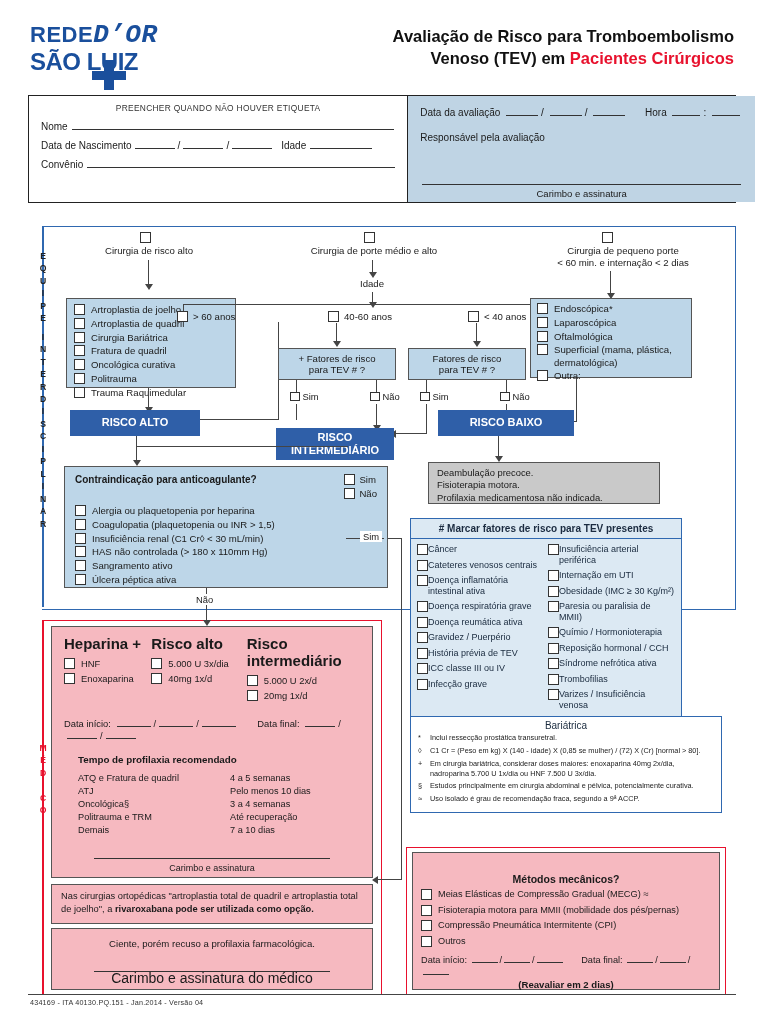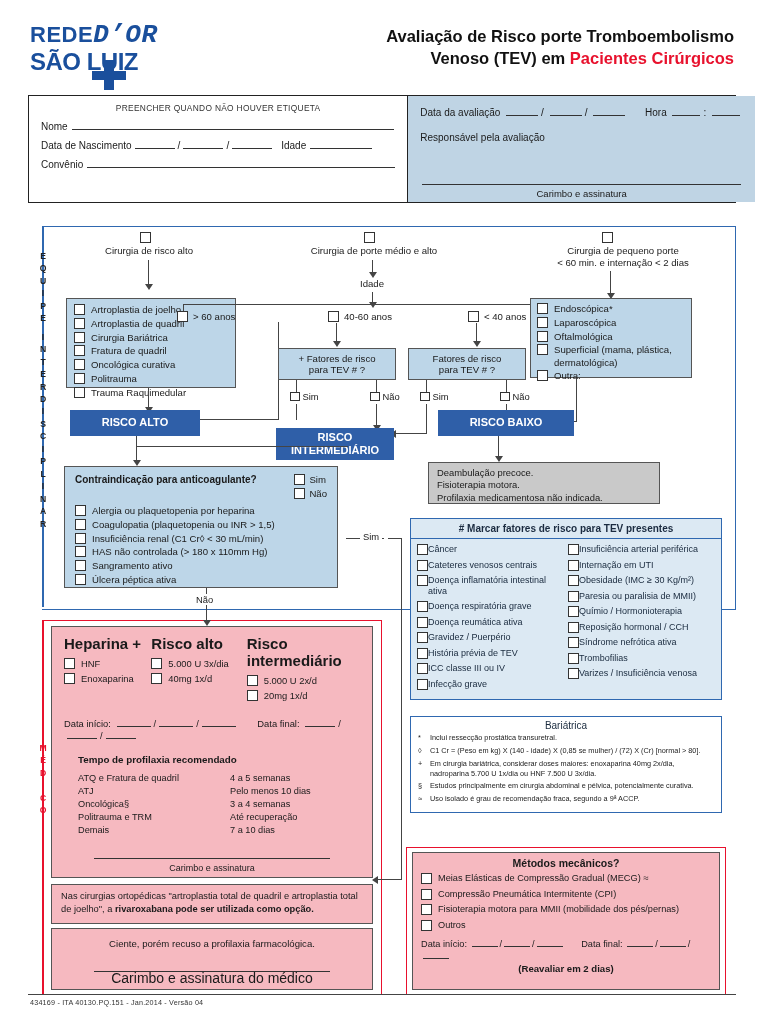--- a/index.html
+++ b/index.html
@@ -70,37 +70,37 @@
   .opt span.t { display:block; }
 
   .arrow-v { position: absolute; width: 1.4px; background: #444; }
   .arrow-h { position: absolute; height: 1.4px; background: #444; }
   .arrow-head-d { position: absolute; width: 0; height: 0; border-left: 4px solid transparent;
                   border-right: 4px solid transparent; border-top: 6px solid #444; }
   .arrow-head-l { position: absolute; width: 0; height: 0; border-top: 4px solid transparent;
                   border-bottom: 4px solid transparent; border-right: 6px solid #444; }
 
   
-  .rf-panel { position: absolute; left: 382px; top: 296px; width: 312px; border: 1.3px solid #2f68b0;
+  .rf-panel { position: absolute; left: 382px; top: 296px; width: 272px; border: 1.3px solid #2f68b0;
               background: #dce9f3; }
   .rf-head { text-align:center; font-size: 10px; font-weight: bold; padding: 4px 0 4px; color:#1b2b40;
              border-bottom: 1.3px solid #2f68b0; }
   .rf-cols { display: flex; padding: 5px 6px 5px 6px; gap: 4px; }
   .rf-col { flex: 1; }
   .rf-item { display:flex; align-items:flex-start; font-size: 9px; line-height: 1.2; margin-bottom: 4.5px; color:#18293d; }
 
   .obs-panel { position: absolute; left: 382px; top: 494px; width: 312px; border: 1.3px solid #2f68b0;
                background: #fff; padding: 3px 7px 5px 7px; }
   .obs-title { text-align: center; font-size: 10px; margin-bottom: 2px; color:#18293d; }
   .obs-item { display: flex; gap: 4px; font-size: 7.3px; line-height: 1.35; margin-bottom: 3px; color:#222; }
   .obs-mark { flex: none; width: 8px; text-align: left; }
 
   .mech-outer { position: absolute; left: 378px; top: 625px; width: 320px; height: 148px; border: 1.4px solid #e8112d; }
   .mech-panel { position: absolute; left: 5px; top: 4px; width: 308px; height: 138px;
-                background: #f6b9c0; border: 1.3px solid #555; padding: 4px 8px; }
+                background: #f6b9c0; border: 1.3px solid #555; padding: 20px 8px; }
   .mech-title { text-align:center; font-size: 10.5px; font-weight: bold; margin-bottom: 4px; }
   .mech-item { display:flex; gap:6px; align-items:flex-start; font-size: 9.2px; line-height:1.25; margin-bottom: 4px; }
   .mech-dates { font-size: 9.2px; margin-top: 6px; }
   .mech-re { text-align:center; font-size: 9.6px; font-weight: bold; margin-top: 2px; }
 
   
   .med-main { position: absolute; left: 23px; top: 404px; width: 322px; height: 252px;
               background: #f6b9c0; border: 1.3px solid #555; padding: 8px 12px; }
   .hep-grid { display: flex; }
   .hep-col { }
@@ -136,21 +136,21 @@
     <div class="logo">
       <div class="logo-line1">
         <span>REDE</span><span class="logo-dor">D’OR</span>
       </div>
       <div class="logo-line2">
         <span>SÃO LUIZ</span>
         <span class="logo-cross"></span>
       </div>
     </div>
     <div class="title">
-      <div>Avaliação de Risco porte Tromboembolismo</div>
+      <div>Avaliação de Risco para Tromboembolismo</div>
       <div><span>Venoso (TEV) em </span><span class="red">Pacientes Cirúrgicos</span></div>
     </div>
   </div>
 
   <div class="patient-wrap">
     <div class="patient-left">
       <div class="hint">PREENCHER QUANDO NÃO HOUVER ETIQUETA</div>
       <div class="frow">
         <span class="lbl">Nome</span>
         <span class="ln" style="width:322px;margin-left:4px;"></span>
@@ -396,21 +396,21 @@
           <div style="font-size: 9.4px; line-height: 1.32;">Fisioterapia motora.</div>
           <div style="font-size: 9.4px; line-height: 1.32;">Profilaxia medicamentosa não indicada.</div>
         </div>
     </div>
 
     <div class="arrow-v" style="left:108px;top:214px;height:28px;"></div>
     <div class="arrow-head-d" style="left:105px;top:238px;"></div>
 
     <div class="arrow-h" style="left:108px;top:224px;width:212px;"></div>
 
-    <div class="lightbox" style="left:36px;top:244px;width:274px;height:122px;padding:7px 10px;">
+    <div class="lightbox" style="left:36px;top:244px;width:324px;height:122px;padding:7px 10px;">
       <div style="display:flex;justify-content:space-between;align-items:flex-start;">
         <div style="font-size:10px;font-weight:bold;max-width:196px;" id="contra-q">Contraindicação para anticoagulante?</div>
         <div style="display:flex;flex-direction:column;gap:3px;">
           <div style="display:flex;gap:4px;align-items:center;">
             <span class="cb"></span>
             <span style="font-size:9.6px;" id="csim">Sim</span>
           </div>
           <div style="display:flex;gap:4px;align-items:center;">
             <span class="cb"></span>
             <span style="font-size:9.6px;" id="cnao">Não</span>
@@ -567,25 +567,25 @@
     <div class="mech-outer">
       <div class="mech-panel">
         <div class="mech-title" id="mech-title">Métodos mecânicos?</div>
         <div id="mech-list">
             <div class="mech-item">
               <span class="cb"></span>
               <span>Meias Elásticas de Compressão Gradual (MECG) ≈</span>
             </div>
             <div class="mech-item">
               <span class="cb"></span>
+              <span>Fisioterapia motora para MMII (mobilidade dos pés/pernas)</span>
+            </div>
+            <div class="mech-item">
+              <span class="cb"></span>
               <span>Compressão Pneumática Intermitente (CPI)</span>
-            </div>
-            <div class="mech-item">
-              <span class="cb"></span>
-              <span>Fisioterapia motora para MMII (mobilidade dos pés/pernas)</span>
             </div>
             <div class="mech-item">
               <span class="cb"></span>
               <span>Outros</span>
             </div>
           </div>
         <div class="mech-dates">
           <span id="m-ini">Data início:</span>
           <span class="ln" style="width:26px;margin:0 2px;"></span>/<span class="ln" style="width:26px;margin:0 2px;"></span>/<span class="ln" style="width:26px;margin:0 2px;"></span>
           <span id="m-fim" style="margin-left:14px;">Data final:</span>

